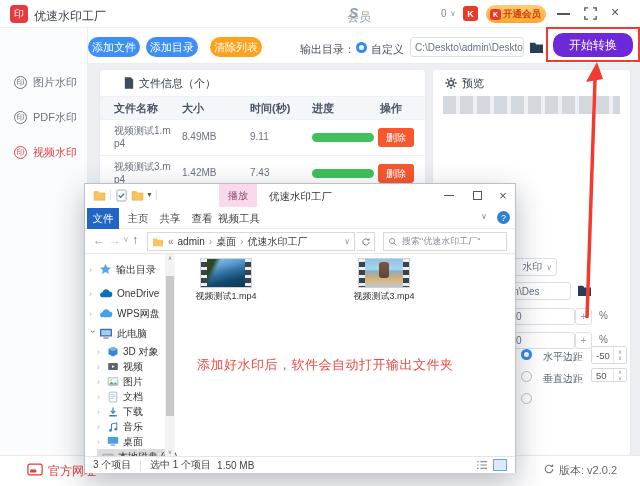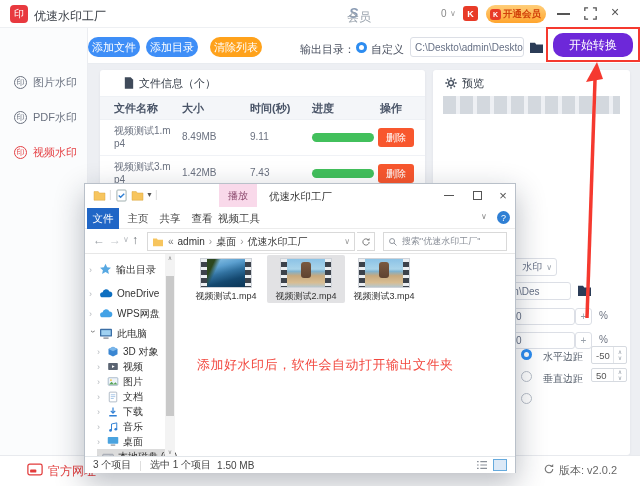--- a/index.html
+++ b/index.html
@@ -351,30 +351,20 @@
     </div>
 
     <div class="abs" style="left:104px;top:74px;width:74px">
       <div class="film" style="width:52px;height:30px;margin:0 auto">
           <div class="strip"></div>
           <div class="mid scene1"></div>
           <div class="strip"></div>
         </div>
       <div class="thumb-label" style="left:0;top:32px">视频测试1.mp4</div>
     </div>
-    <div class="abs" style="left:182px;top:71px;width:78px;height:48px;background:#e2e2e4;border-radius:2px">
-      <div class="film" style="width:52px;height:30px;margin:3px auto 0">
-          <div class="strip"></div>
-          <div class="mid scene2">
-            <i></i>
-          </div>
-          <div class="strip"></div>
-        </div>
-      <div class="thumb-label" style="left:2px;top:35px">视频测试2.mp4</div>
-    </div>
     <div class="abs" style="left:262px;top:74px;width:74px">
       <div class="film" style="width:52px;height:30px;margin:0 auto">
           <div class="strip"></div>
           <div class="mid scene2">
             <i></i>
           </div>
           <div class="strip"></div>
         </div>
       <div class="thumb-label" style="left:0;top:32px">视频测试3.mp4</div>
     </div>

